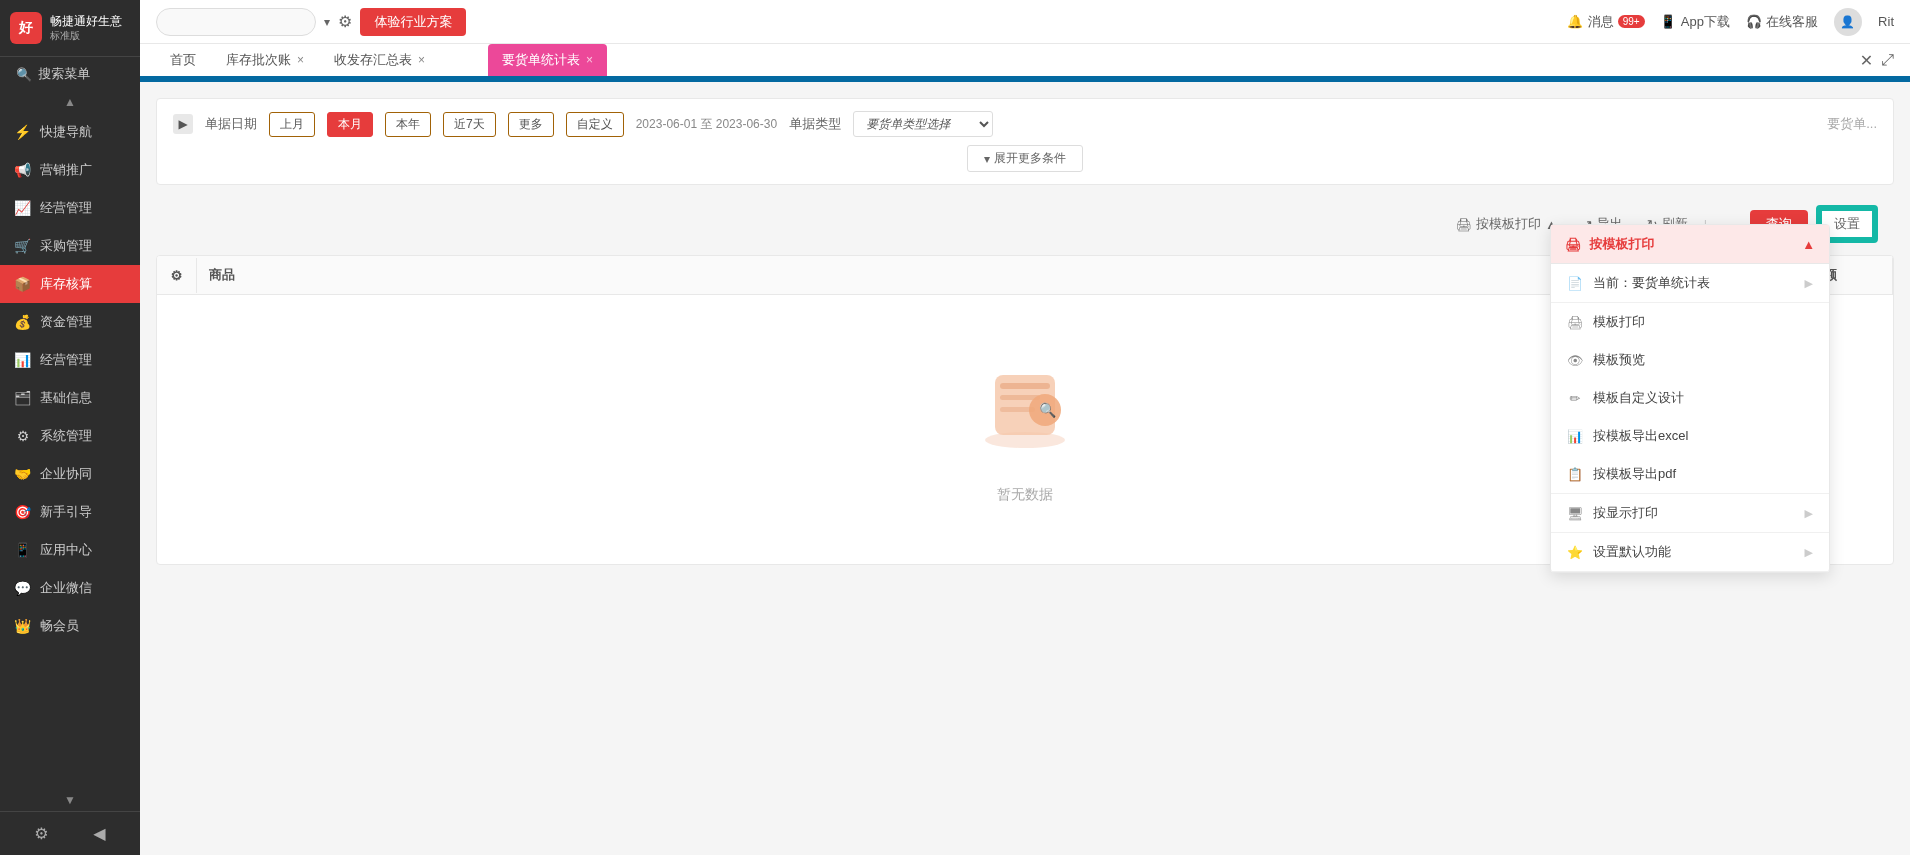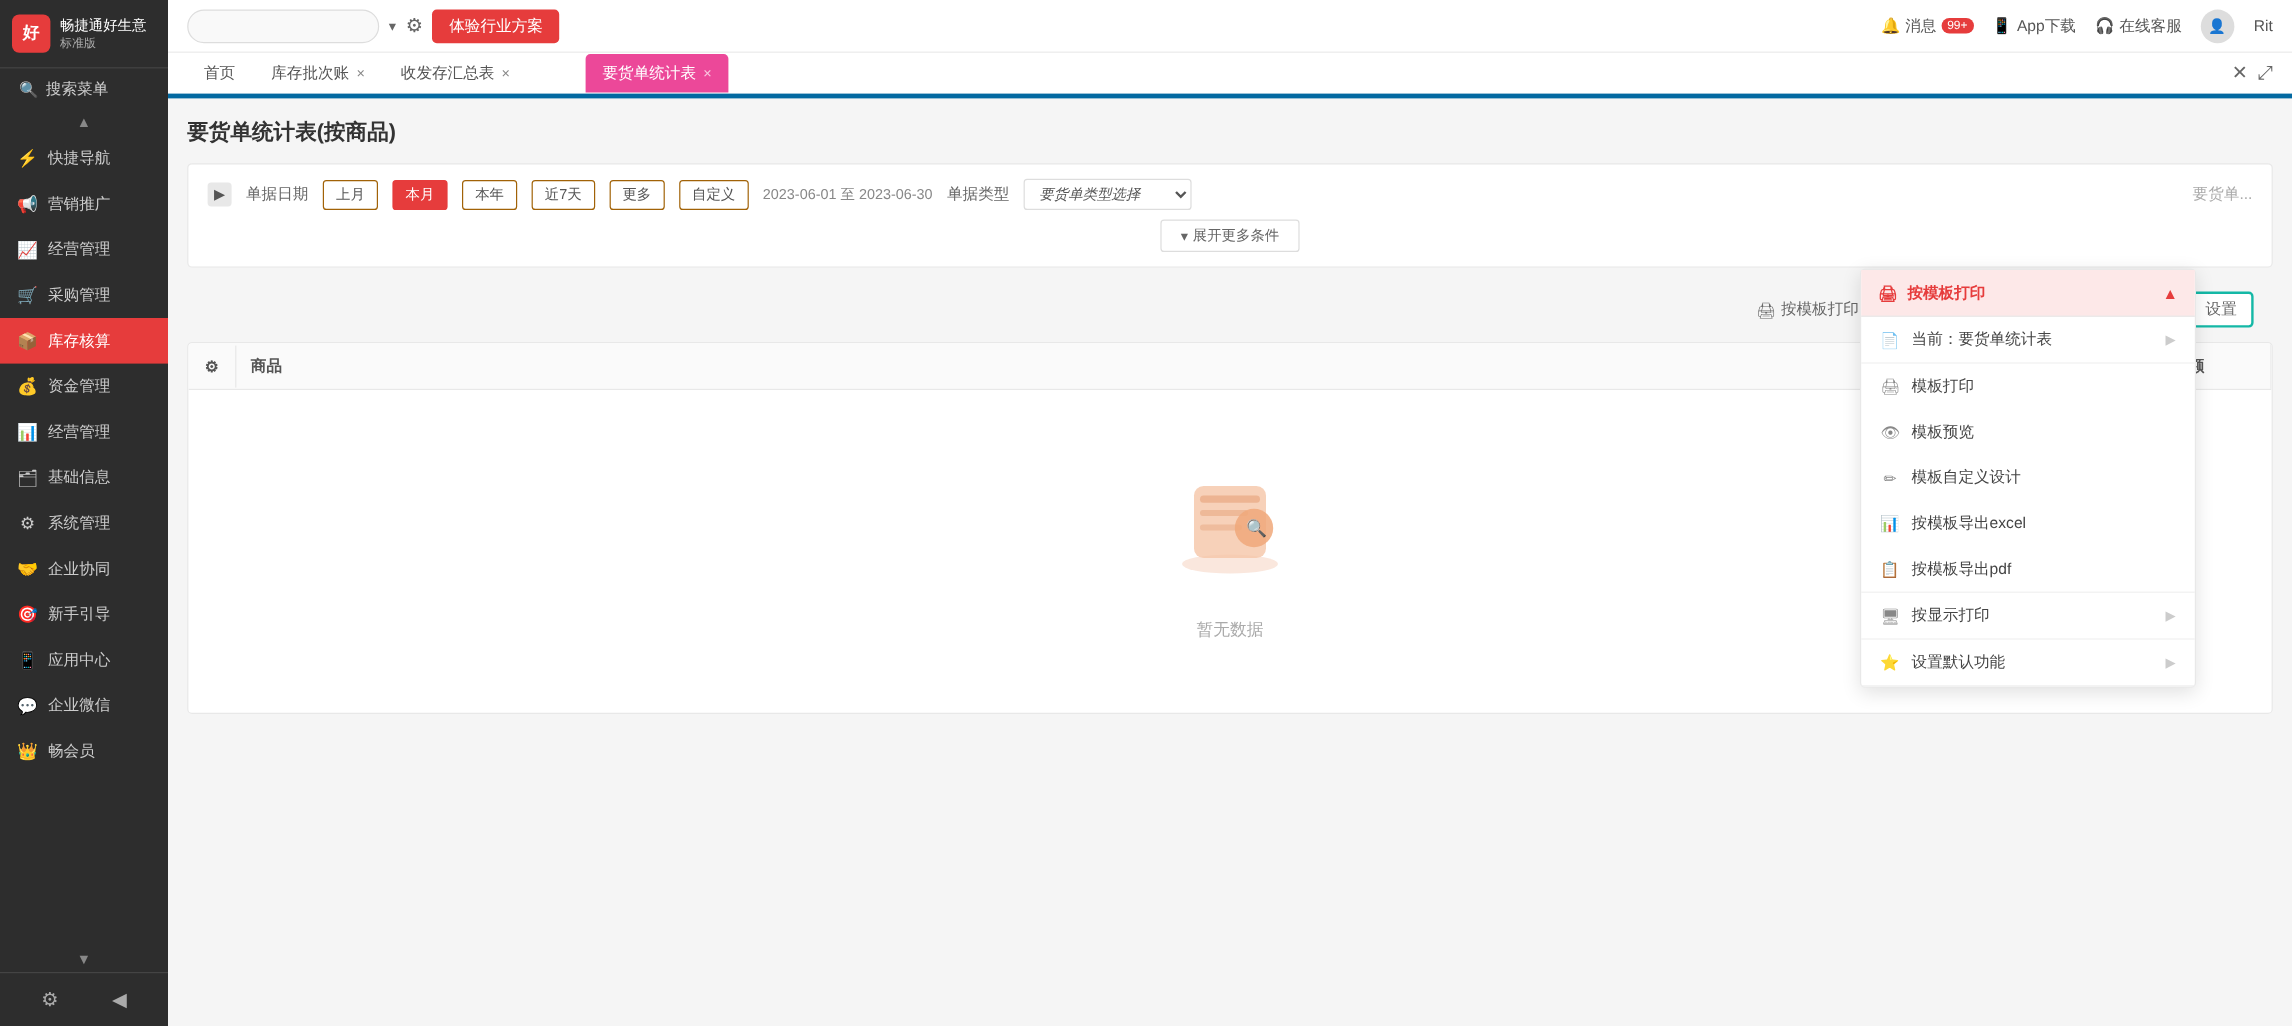--- a/index.html
+++ b/index.html
@@ -82,21 +82,21 @@
     }
     .avatar {
       width: 28px; height: 28px; border-radius: 50%; background: #ddd;
       display: flex; align-items: center; justify-content: center; color: #999; font-size: 12px;
     }
     .username { color: #555; font-size: 13px; }
 
     
     .tabbar {
       height: 38px; background: #fff; display: flex; align-items: center;
-      padding: 0 16px; border-bottom: 4px solid #0369a1; flex-shrink: 0; gap: 2px;
+      padding: 0 16px; border-bottom: 6px solid #0369a1; flex-shrink: 0; gap: 2px;
     }
     .tab {
       height: 32px; display: flex; align-items: center; padding: 0 14px;
       border-radius: 4px 4px 0 0; cursor: pointer; font-size: 13px; color: #555;
       white-space: nowrap; position: relative;
     }
     .tab.active { background: #ec4899; color: #fff; margin-left: 47px; }
     .tab .tab-close {
       margin-left: 6px; font-size: 12px; cursor: pointer;
       color: inherit; opacity: 0.7;
@@ -166,21 +166,21 @@
     }
     .toolbar-btn {
       display: flex; align-items: center; gap: 4px;
       border: none; background: none; cursor: pointer; font-size: 13px; color: #666;
       padding: 4px 8px;
     }
     .toolbar-btn.primary {
       background: #e63c3c; color: #fff; border-radius: 4px; padding: 5px 16px;
     }
     .toolbar-btn.settings-btn {
-      border: 2px solid #14b8a6; border-radius: 4px; background: #fff; padding: 4px 12px;
+      border: 6px solid #14b8a6; border-radius: 4px; background: #fff; padding: 4px 12px;
     }
 
     
     .empty-state {
       display: flex; flex-direction: column; align-items: center;
       justify-content: center; padding: 60px 20px; color: #bbb;
     }
     .empty-icon { font-size: 80px; margin-bottom: 12px; }
     .empty-text { font-size: 14px; color: #aaa; }
 
@@ -336,21 +336,20 @@
       <span>要货单统计表</span>
       <span class="tab-close">×</span>
     </div>
     <div class="tabbar-end">
       <span class="tab-window-btn">✕</span>
       <span class="tab-window-btn">⤢</span>
     </div>
   </div>
 
   <div class="content">
-    <div class="page-title">要货单统计表(按商品)</div>
 
     <div class="filter-bar">
       <div class="filter-row">
         <button class="filter-expand">▶</button>
         <span class="filter-label">单据日期</span>
         <button class="date-btn">上月</button>
         <button class="date-btn active">本月</button>
         <button class="date-btn">本年</button>
         <button class="date-btn">近7天</button>
         <button class="date-btn">更多</button>

